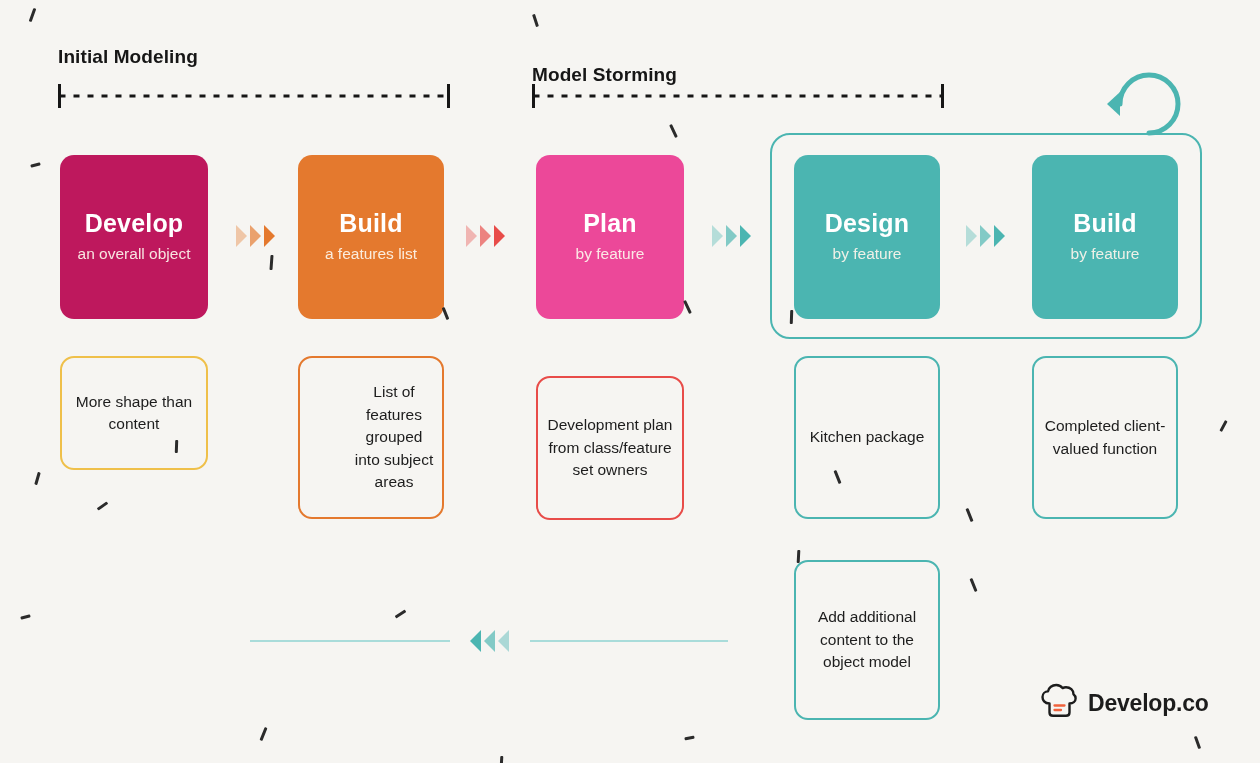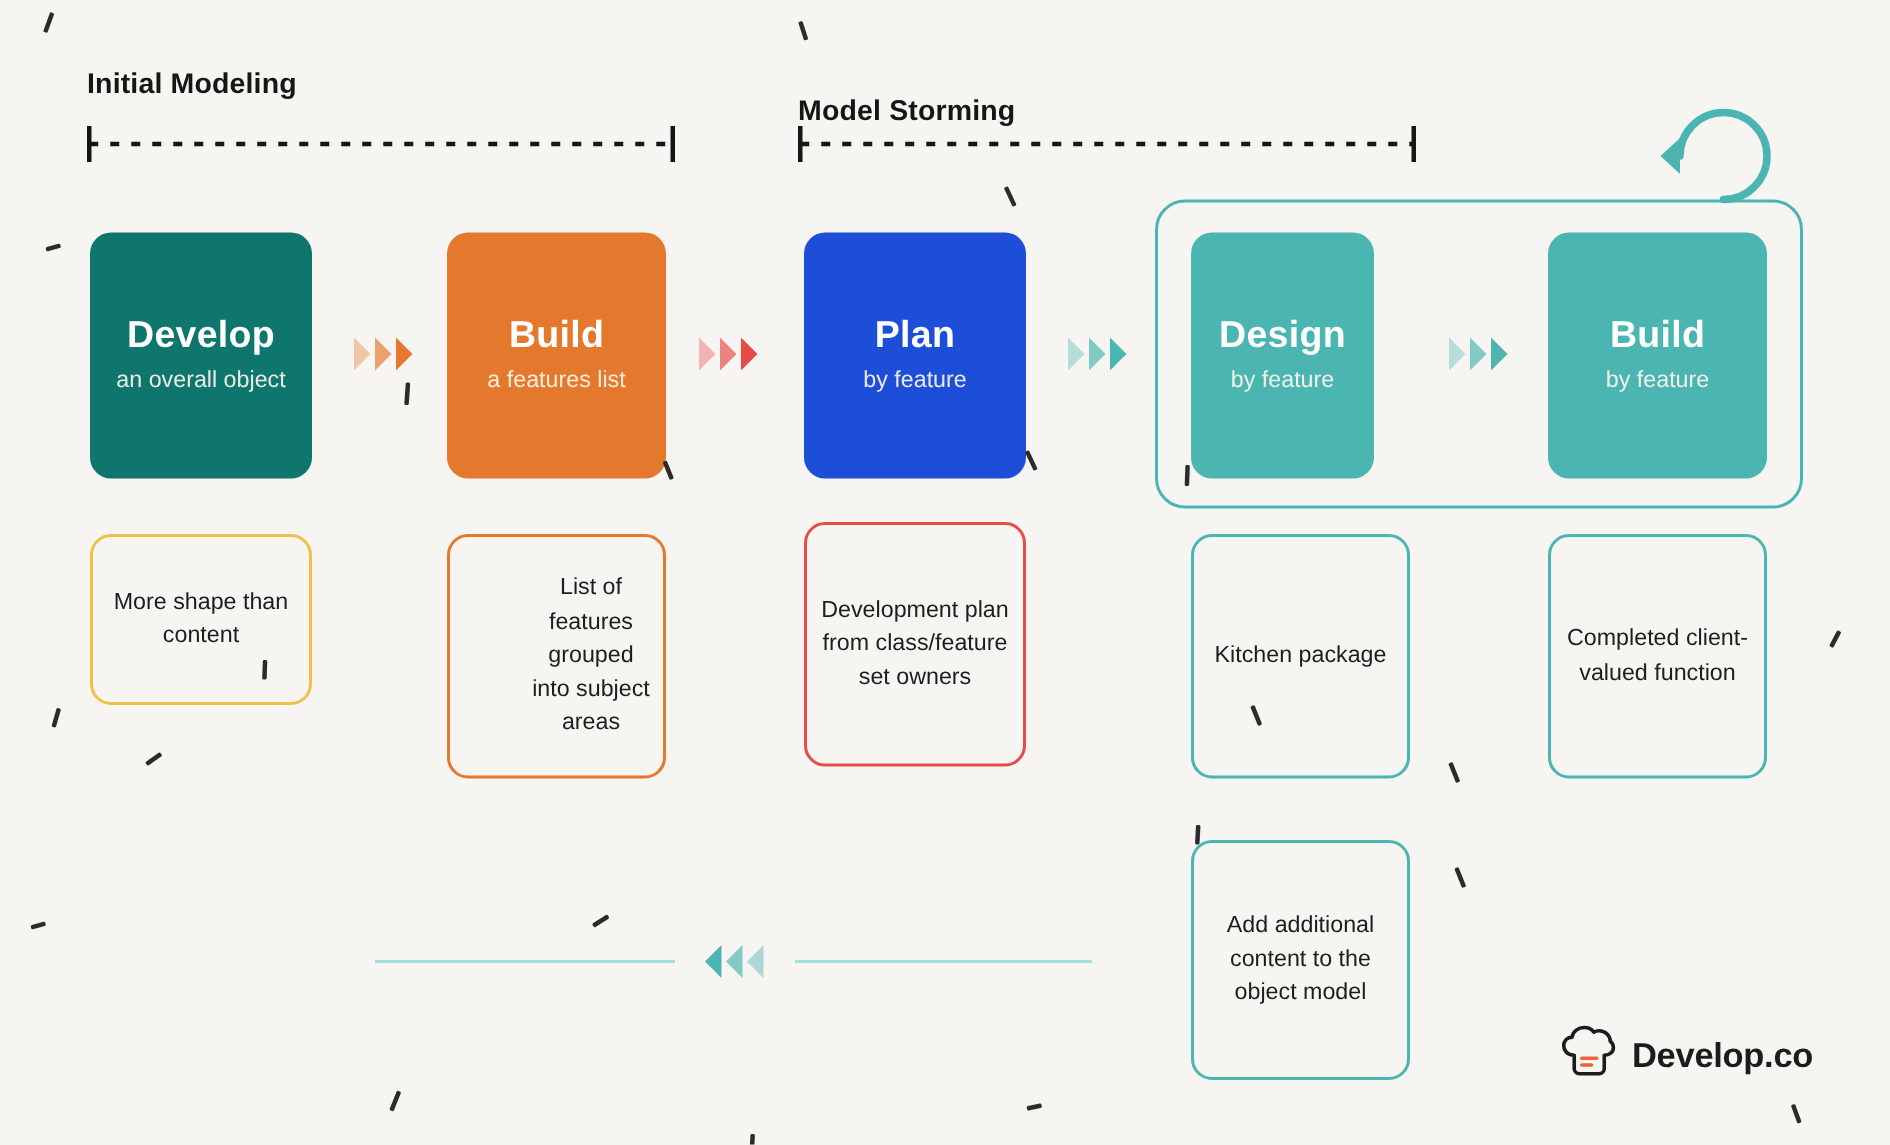--- a/index.html
+++ b/index.html
@@ -100,21 +100,21 @@
 
   <div class="abs" style="left:1098px;top:58px;width:100px;height:80px;">
     <svg width="100" height="80" viewBox="0 0 100 80">
       <path d="M 22 46 A 29 29 0 1 1 51 75" fill="none" stroke="#4BB5B1" stroke-width="5" stroke-linecap="round"></path>
       <path d="M 22 34 L 22 58 L 9 46 Z" fill="#4BB5B1"></path>
     </svg>
   </div>
 
   <div class="abs group-box" style="left:770px;top:133px;width:432px;height:206px;"></div>
 
-  <div class="abs card" style="left:60px;top:155px;width:148px;height:164px;background:#0f766e;">
+  <div class="abs card" style="left:60px;top:155px;width:148px;height:164px;background:#be185d;">
     <div class="card-title">Develop</div>
     <div class="card-sub">an overall object</div>
   </div>
 
   <div class="abs chevrons" style="left:236px;top:225px;">
     <div class="chev chev-r" style="border-left-color:#E4792E;opacity:.38;"></div>
     <div class="chev chev-r" style="border-left-color:#E4792E;opacity:.68;"></div>
     <div class="chev chev-r" style="border-left-color:#E4792E;opacity:1;"></div>
   </div>
 
@@ -122,32 +122,32 @@
     <div class="card-title">Build</div>
     <div class="card-sub">a features list</div>
   </div>
 
   <div class="abs chevrons" style="left:466px;top:225px;">
     <div class="chev chev-r" style="border-left-color:#E84C49;opacity:.38;"></div>
     <div class="chev chev-r" style="border-left-color:#E84C49;opacity:.68;"></div>
     <div class="chev chev-r" style="border-left-color:#E84C49;opacity:1;"></div>
   </div>
 
-  <div class="abs card" style="left:536px;top:155px;width:148px;height:164px;background:#1d4ed8;">
+  <div class="abs card" style="left:536px;top:155px;width:148px;height:164px;background:#ec4899;">
     <div class="card-title">Plan</div>
     <div class="card-sub">by feature</div>
   </div>
 
   <div class="abs chevrons" style="left:712px;top:225px;">
     <div class="chev chev-r" style="border-left-color:#4BB5B1;opacity:.38;"></div>
     <div class="chev chev-r" style="border-left-color:#4BB5B1;opacity:.68;"></div>
     <div class="chev chev-r" style="border-left-color:#4BB5B1;opacity:1;"></div>
   </div>
 
-  <div class="abs card" style="left:794px;top:155px;width:122px;height:164px;background:#4BB5B1;">
+  <div class="abs card" style="left:794px;top:155px;width:146px;height:164px;background:#4BB5B1;">
     <div class="card-title">Design</div>
     <div class="card-sub">by feature</div>
   </div>
 
   <div class="abs chevrons" style="left:966px;top:225px;">
     <div class="chev chev-r" style="border-left-color:#4BB5B1;opacity:.38;"></div>
     <div class="chev chev-r" style="border-left-color:#4BB5B1;opacity:.68;"></div>
     <div class="chev chev-r" style="border-left-color:#4BB5B1;opacity:1;"></div>
   </div>
 
@@ -157,21 +157,21 @@
   </div>
 
   <div class="abs note" style="left:60px;top:356px;width:148px;height:114px;border-color:#EFC04A;">
     <div class="note-text">More shape than content</div>
   </div>
 
   <div class="abs note" style="left:298px;top:356px;width:146px;height:163px;border-color:#E4792E;padding-left:46px;">
     <div class="note-text">List of features grouped into subject areas</div>
   </div>
 
-  <div class="abs note" style="left:536px;top:348px;width:148px;height:163px;border-color:#E84C49;">
+  <div class="abs note" style="left:536px;top:376px;width:148px;height:144px;border-color:#E84C49;">
     <div class="note-text">Development plan from class/feature set owners</div>
   </div>
 
   <div class="abs note" style="left:794px;top:356px;width:146px;height:163px;border-color:#4BB5B1;">
     <div class="note-text">Kitchen package</div>
   </div>
 
   <div class="abs note" style="left:1032px;top:356px;width:146px;height:163px;border-color:#4BB5B1;">
     <div class="note-text">Completed client-valued function</div>
   </div>

